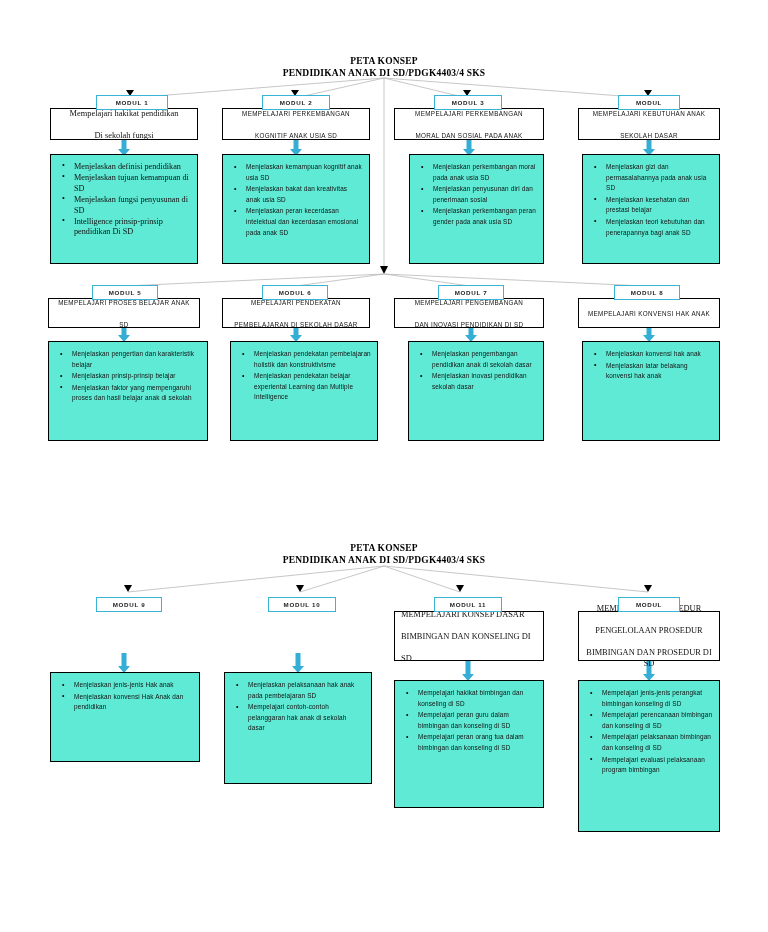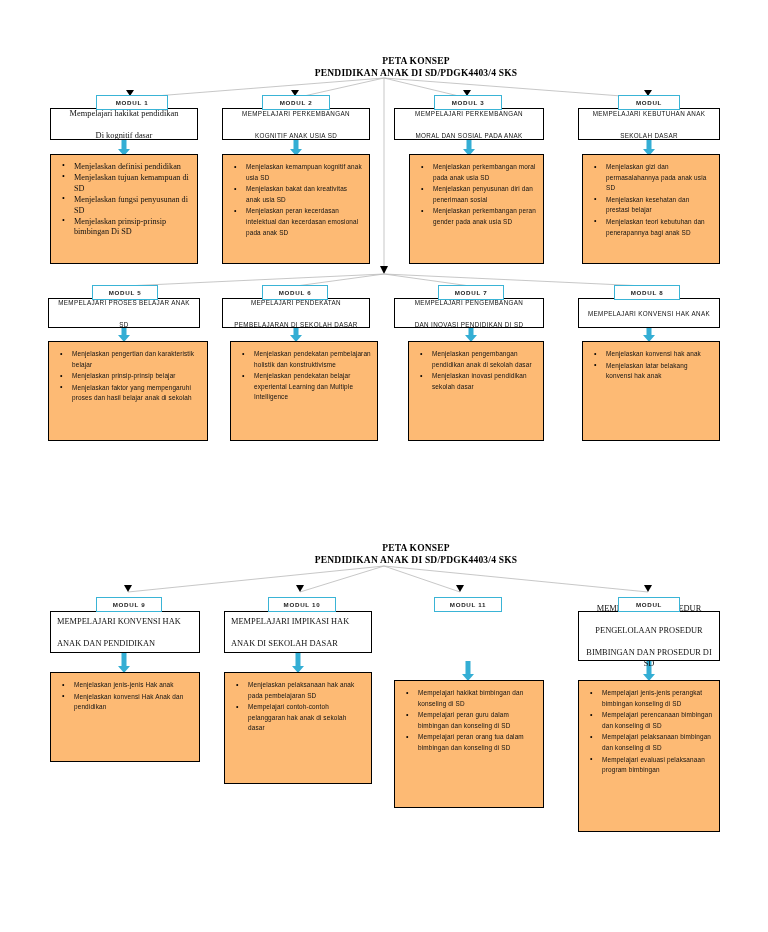--- a/index.html
+++ b/index.html
@@ -4,21 +4,21 @@
 <style>
   * { box-sizing: border-box; margin: 0; padding: 0; }
   body {
     width: 768px;
     height: 932px;
     background: #ffffff;
     font-family: "Liberation Sans", sans-serif;
     position: relative;
     overflow: hidden;
   }
-  .page { position: relative; width: 768px; height: 816px; padding-left: 32px; }
+  .page { position: relative; width: 768px; height: 816px; }
 
   
   .map-title {
     position: absolute;
     width: 100%;
     text-align: center;
     font-family: "Liberation Serif", serif;
     font-weight: bold;
     font-size: 9.5px;
     line-height: 11.5px;
@@ -88,21 +88,21 @@
     width: 0; height: 0;
     border-left: 6px solid transparent;
     border-right: 6px solid transparent;
     border-top: 7px solid #34aed4;
   }
 
   
   .listbox {
     position: absolute;
     border: 1.3px solid #000;
-    background: #fdba74;
+    background: #5eead4;
     padding: 7px 6px 5px 6px;
     z-index: 3;
   }
   .listbox ul { list-style: none; }
   .listbox li {
     position: relative;
     padding-left: 17px;
     margin-bottom: 1px;
     font-size: 6.4px;
     line-height: 10.6px;
@@ -151,33 +151,33 @@
       <polygon points="384,274 380,266 388,266"></polygon>
     </g>
   </svg>
 
   <div class="badge" style="left:96px; top:95px; width:72px;">
     <span>MODUL 1</span>
   </div>
   <div class="headbox serif" style="left:50px; top:108px; width:148px; height:32px;justify-content:flex-end;">
     <span>
       <span>Mempelajari hakikat pendidikan</span><br>
-      <span>Di kognitif dasar</span>
+      <span>Di sekolah fungsi</span>
     </span>
   </div>
   <div class="arrow-down" style="left:118px; top:140px; width:12px; height:16px;">
     <div class="stem" style="height:10px;"></div>
       <div class="tip"></div>
   </div>
   <div class="listbox serif" style="left:50px; top:154px; width:148px; height:110px;">
     <ul>
       <li>Menjelaskan definisi pendidikan</li>
       <li>Menjelaskan tujuan kemampuan di SD</li>
       <li>Menjelaskan fungsi penyusunan di SD</li>
-      <li>Menjelaskan prinsip-prinsip bimbingan Di SD</li>
+      <li>Intelligence prinsip-prinsip pendidikan Di SD</li>
     </ul>
   </div>
 
   <div class="badge" style="left:262px; top:95px; width:68px;">
     <span>MODUL 2</span>
   </div>
   <div class="headbox" style="left:222px; top:108px; width:148px; height:32px;">
     <span>
       <span>MEMPELAJARI PERKEMBANGAN</span><br>
       <span>KOGNITIF ANAK USIA SD</span>
@@ -342,59 +342,54 @@
       <polygon points="128,592 124,585 132,585"></polygon>
       <polygon points="300,592 296,585 304,585"></polygon>
       <polygon points="460,592 456,585 464,585"></polygon>
       <polygon points="648,592 644,585 652,585"></polygon>
     </g>
   </svg>
 
   <div class="badge" style="left:96px; top:597px; width:66px;">
     <span>MODUL 9</span>
   </div>
-  <div class="headbox serif serif-left" style="left:50px; top:611px; width:150px; height:42px;">
-    <span>
-      <span>MEMPELAJARI KONVENSI HAK</span><br>
-      <span>ANAK DAN PENDIDIKAN</span>
-    </span>
-  </div>
   <div class="arrow-down" style="left:118px; top:653px; width:12px; height:20px;">
     <div class="stem" style="height:14px;"></div>
       <div class="tip"></div>
   </div>
   <div class="listbox" style="left:50px; top:672px; width:150px; height:90px;">
     <ul>
       <li>Menjelaskan jenis-jenis Hak anak</li>
       <li>Menjelaskan konvensi Hak Anak dan pendidikan</li>
     </ul>
   </div>
 
   <div class="badge" style="left:268px; top:597px; width:68px;">
     <span>MODUL 10</span>
   </div>
-  <div class="headbox serif serif-left" style="left:224px; top:611px; width:148px; height:42px;">
-    <span>
-      <span>MEMPELAJARI IMPIKASI HAK</span><br>
-      <span>ANAK DI SEKOLAH DASAR</span>
-    </span>
-  </div>
   <div class="arrow-down" style="left:292px; top:653px; width:12px; height:20px;">
     <div class="stem" style="height:14px;"></div>
       <div class="tip"></div>
   </div>
   <div class="listbox" style="left:224px; top:672px; width:148px; height:112px;">
     <ul>
       <li>Menjelaskan pelaksanaan hak anak pada pembelajaran SD</li>
       <li>Mempelajari contoh-contoh pelanggaran hak anak di sekolah dasar</li>
     </ul>
   </div>
 
   <div class="badge" style="left:434px; top:597px; width:68px;">
     <span>MODUL 11</span>
+  </div>
+  <div class="headbox serif serif-left" style="left:394px; top:611px; width:150px; height:50px;">
+    <span>
+      <span>MEMPELAJARI KONSEP DASAR</span><br>
+      <span>BIMBINGAN DAN KONSELING DI</span><br>
+      <span>SD</span>
+    </span>
   </div>
   <div class="arrow-down" style="left:462px; top:661px; width:12px; height:20px;">
     <div class="stem" style="height:14px;"></div>
       <div class="tip"></div>
   </div>
   <div class="listbox" style="left:394px; top:680px; width:150px; height:128px;">
     <ul>
       <li>Mempelajari hakikat bimbingan dan konseling di SD</li>
       <li>Mempelajari peran guru dalam bimbingan dan konseling di SD</li>
       <li>Mempelajari peran orang tua dalam bimbingan dan konseling di SD</li>

